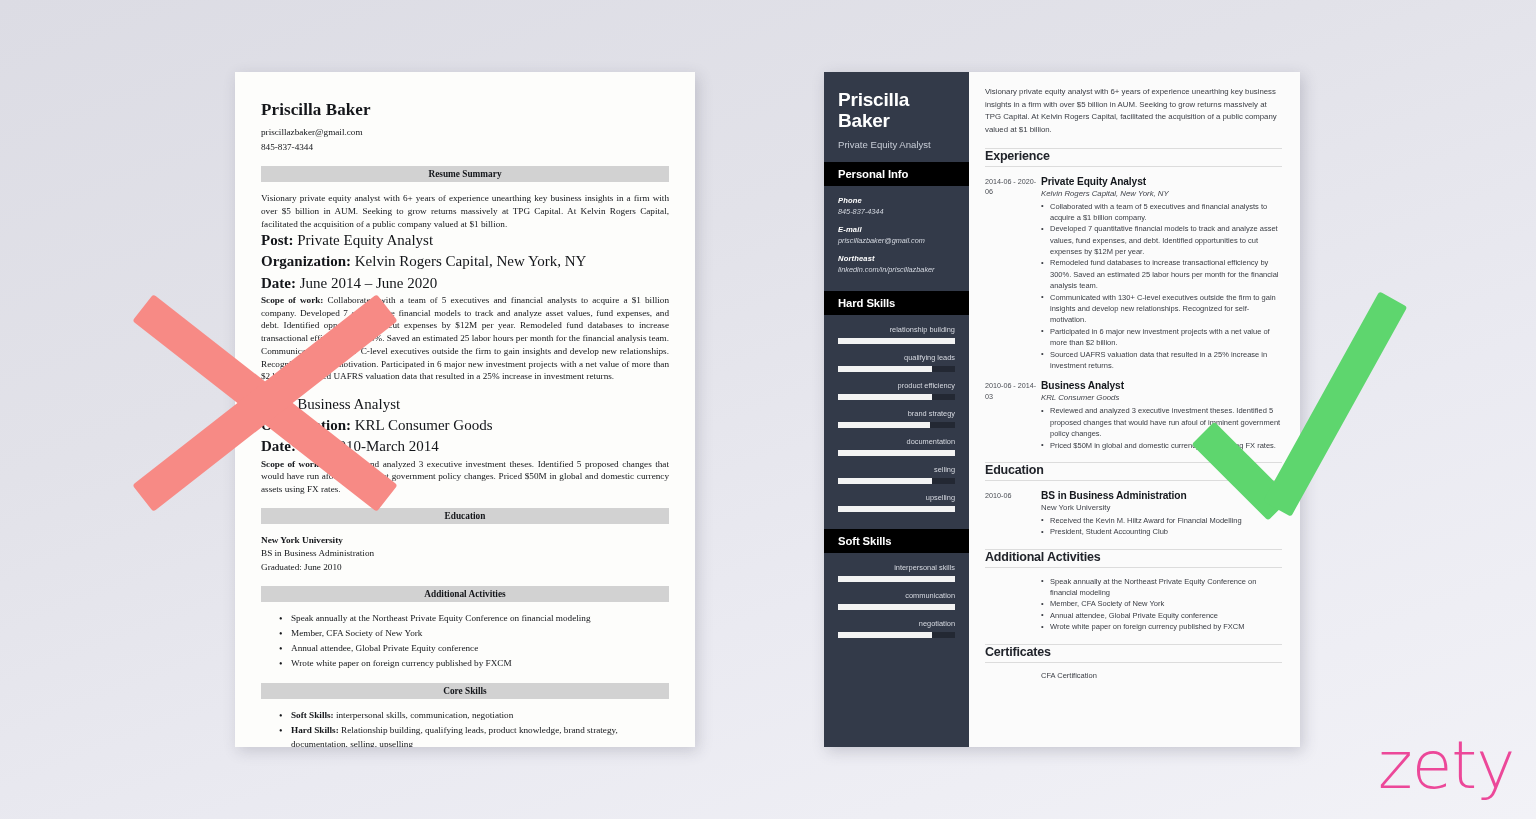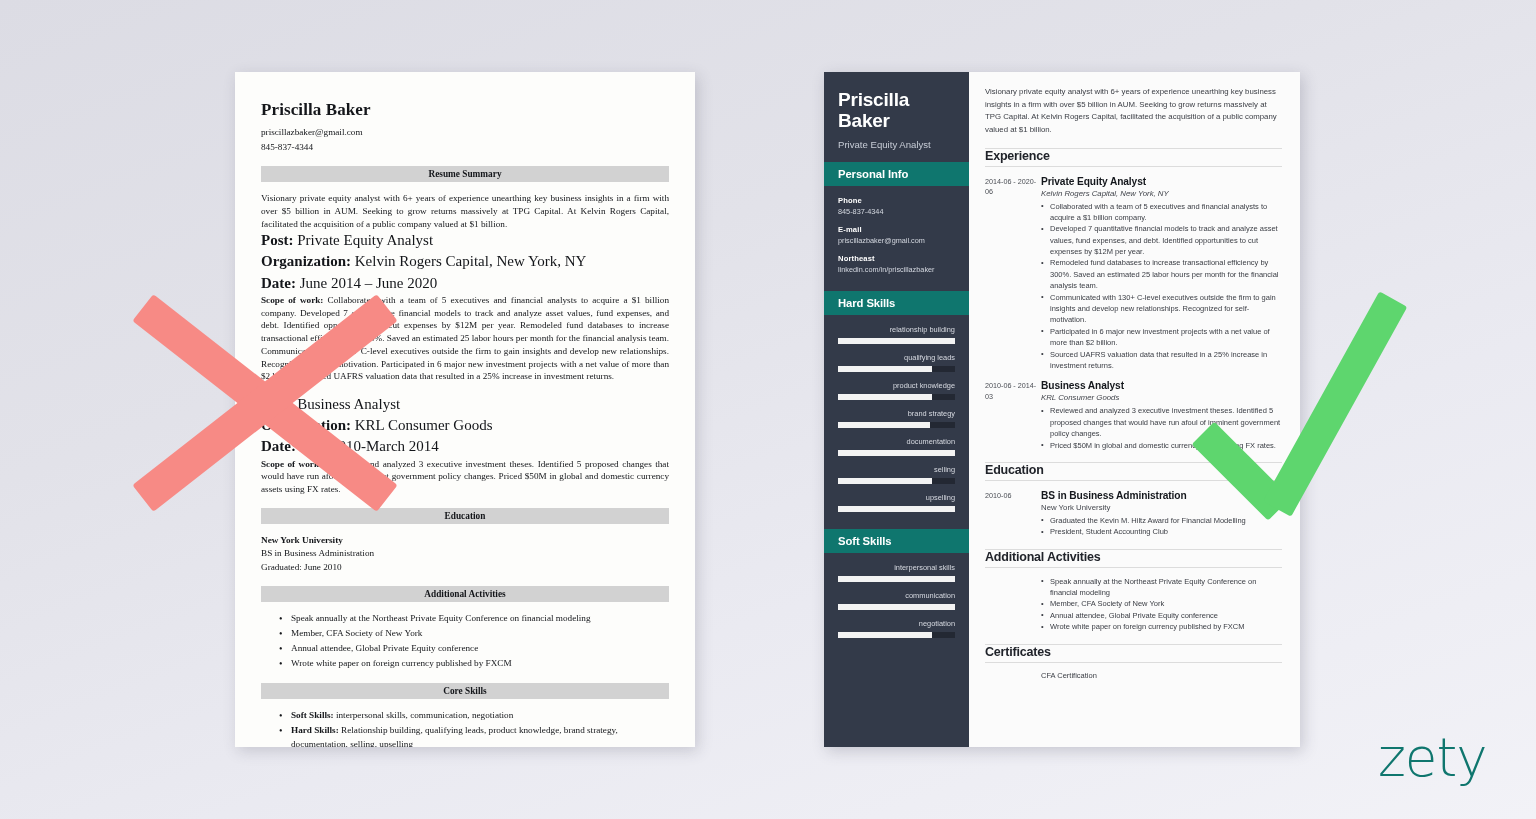--- a/index.html
+++ b/index.html
@@ -43,25 +43,25 @@
     display:flex; overflow:hidden;
   }
   .r-side {
     width:145px; background:#333a49; color:#ffffff;
     padding-bottom:10px; flex-shrink:0;
   }
   .r-side-top { padding:18px 14px 12px 14px; }
   .r-name { font-size:19px; font-weight:bold; line-height:1.08; letter-spacing:-0.2px;}
   .r-title { font-size:9.6px; color:#c7ccd6; margin-top:8px; }
   .r-sechdr {
-    background:#0f766e; font-size:11.3px; font-weight:bold;
+    background:#000000; font-size:11.3px; font-weight:bold;
     padding:6px 14px 6px 14px; margin:0 0 0 0; letter-spacing:-0.1px;
   }
   .r-side-blk { padding:10px 14px 8px 14px; }
-  .r-field { margin-bottom:9px; }
+  .r-field { margin-bottom:9px;font-style:italic; }
   .r-flabel { font-size:7.6px; font-weight:bold; letter-spacing:0.15px; margin-bottom:2px; }
   .r-fval { font-size:7.3px; color:#d4d8e0; word-break:break-all; }
   .r-skill { margin-bottom:9px;text-align:right; }
   .r-sklabel { font-size:7.4px; color:#d8dbe2; margin-bottom:4px; }
   .r-track { height:6px; background:#232833; width:100%; }
   .r-fill { height:6px; background:#f3f3f3; }
 
   .r-main { flex:1; padding:14px 18px 10px 16px; color:#2a2d33; }
   .r-summary { font-size:7.8px; line-height:1.62; color:#3a3d44; }
   .r-mhdr {
@@ -93,21 +93,21 @@
 
   .check { left:1195px; top:305px; width:240px; height:195px; }
   .check span {
     position:absolute; background:#5ed66e; border-radius:3px; transform-origin:left center;
   }
   .check span.short { left:8px; top:112px; width:108px; height:32px; transform:rotate(45deg); }
   .check span.long  { left:82px; top:188px; width:240px; height:32px; transform:rotate(-61deg); }
 
   .zety {
     position:absolute; left:1378px; top:727px;
-    font-size:53px; color:#0f766e; letter-spacing:-1px;
+    font-size:66px; color:#ec4899; letter-spacing:-1px;
     font-family:"DejaVu Sans", sans-serif; font-weight:300;
   }
 </style>
 </head>
 <body>
 
 <div class="page-left">
   <div class="l-name">Priscilla Baker</div>
   <div class="l-contact">priscillazbaker@gmail.com</div>
   <div class="l-contact">845-837-4344</div>
@@ -185,21 +185,21 @@
             <div class="r-fill" style="width: 100%;"></div>
           </div>
         </div>
         <div class="r-skill">
           <div class="r-sklabel">qualifying leads</div>
           <div class="r-track">
             <div class="r-fill" style="width: 80%;"></div>
           </div>
         </div>
         <div class="r-skill">
-          <div class="r-sklabel">product knowledge</div>
+          <div class="r-sklabel">product efficiency</div>
           <div class="r-track">
             <div class="r-fill" style="width: 80%;"></div>
           </div>
         </div>
         <div class="r-skill">
           <div class="r-sklabel">brand strategy</div>
           <div class="r-track">
             <div class="r-fill" style="width: 79%;"></div>
           </div>
         </div>
@@ -279,21 +279,21 @@
       </div>
     </div>
 
     <div class="r-mhdr r-hdr-top">Education</div>
     <div class="r-entry">
       <div class="r-date">2010-06</div>
       <div class="r-ebody">
         <div class="r-job">BS in Business Administration</div>
         <div class="r-org" style="font-style:normal">New York University</div>
         <ul class="r-bul">
-          <li>Graduated the Kevin M. Hiltz Award for Financial Modelling</li>
+          <li>Received the Kevin M. Hiltz Award for Financial Modelling</li>
           <li>President, Student Accounting Club</li>
         </ul>
       </div>
     </div>
 
     <div class="r-mhdr r-hdr-top">Additional Activities</div>
     <ul class="r-bul r-act">
       <li>Speak annually at the Northeast Private Equity Conference on financial modeling</li>
       <li>Member, CFA Society of New York</li>
       <li>Annual attendee, Global Private Equity conference</li>

